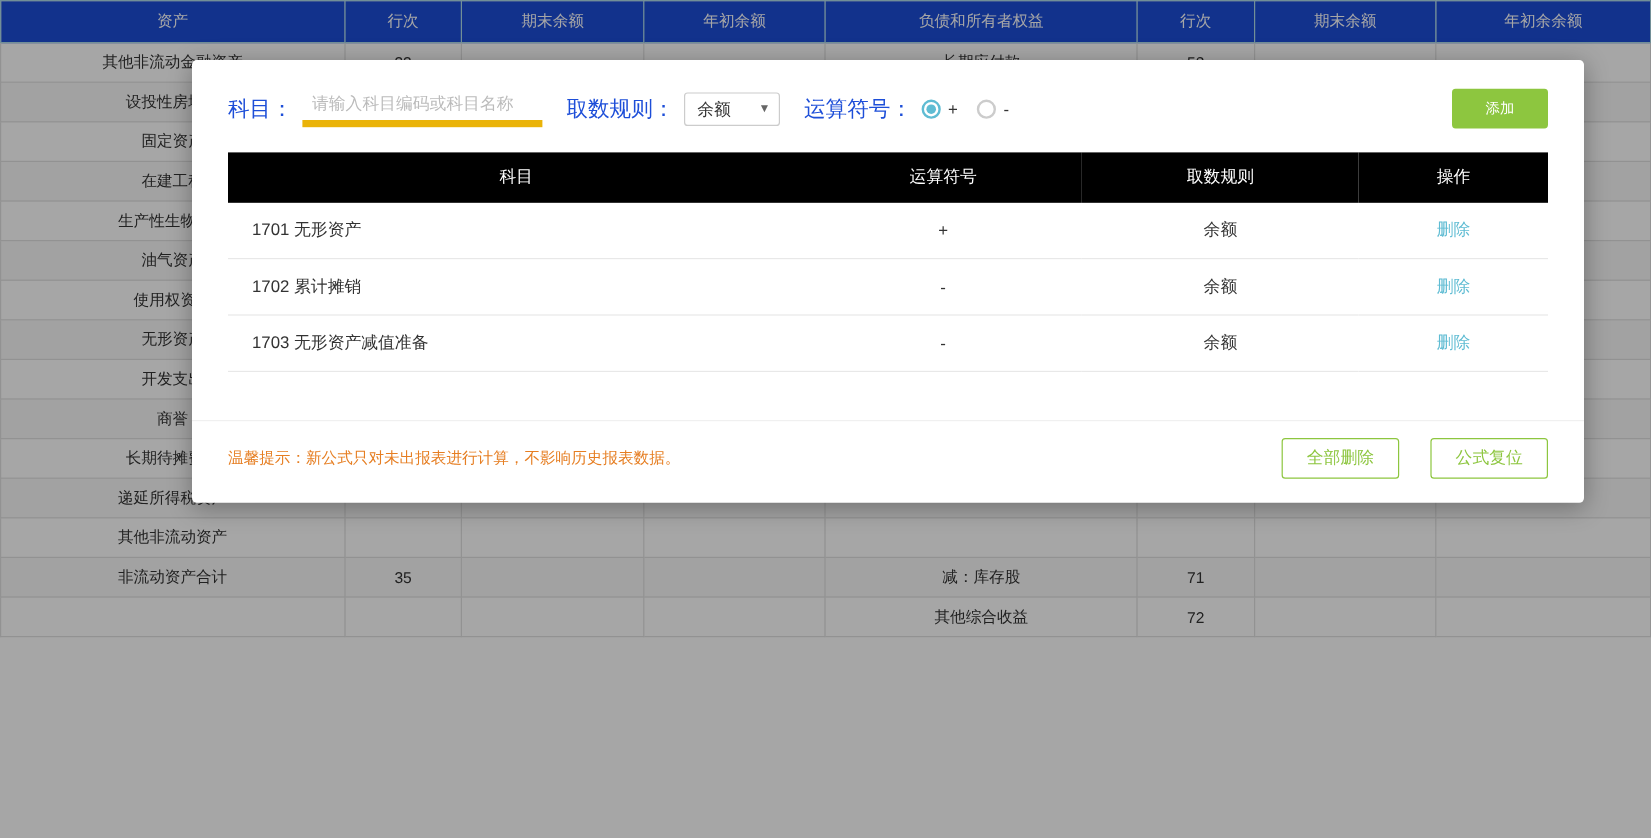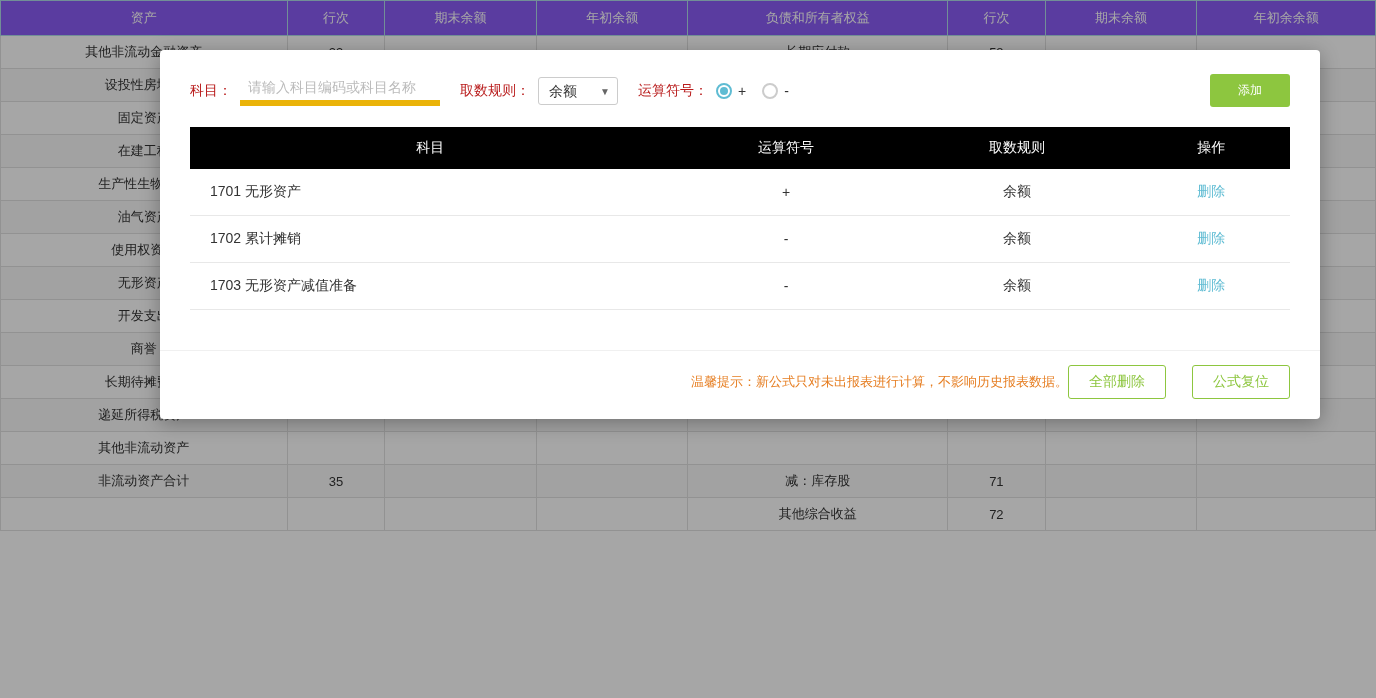--- a/index.html
+++ b/index.html
@@ -23,21 +23,21 @@
     }
 
     .bg-table {
       width: 100%;
       border-collapse: collapse;
       font-size: 13px;
       color: #333;
     }
 
     .bg-table th {
-      background: #8b5cf6;
+      background: #1d4ed8;
       color: #fff;
       padding: 8px 10px;
       border: 1px solid #b0dce8;
       text-align: center;
       font-weight: normal;
     }
 
     .bg-table td {
       padding: 7px 10px;
       border: 1px solid #e0e0e0;
@@ -111,23 +111,23 @@
       margin-bottom: 20px;
     }
 
     .form-group {
       display: flex;
       align-items: center;
       gap: 8px;
     }
 
     .form-label {
-      color: #b91c1c;
+      color: #1d4ed8;
       white-space: nowrap;
-      font-size: 14px;
+      font-size: 18px;
     }
 
     .form-input {
       border: none;
       border-bottom: 6px solid #eab308;
       outline: none;
       padding: 4px 8px;
       font-size: 14px;
       color: #404040;
       width: 200px;
@@ -270,21 +270,21 @@
       border: none;
       cursor: pointer;
       font-size: 14px;
       padding: 0;
     }
 
     
     .modal-footer {
       display: flex;
       align-items: center;
-      justify-content: flex-end;
+      justify-content: space-between;
       padding: 14px 30px 20px;
       border-top: 1px solid #f0f0f0;
     }
 
     .tip-text {
       color: #e67e22;
       font-size: 13px;
     }
 
     .footer-btns {

